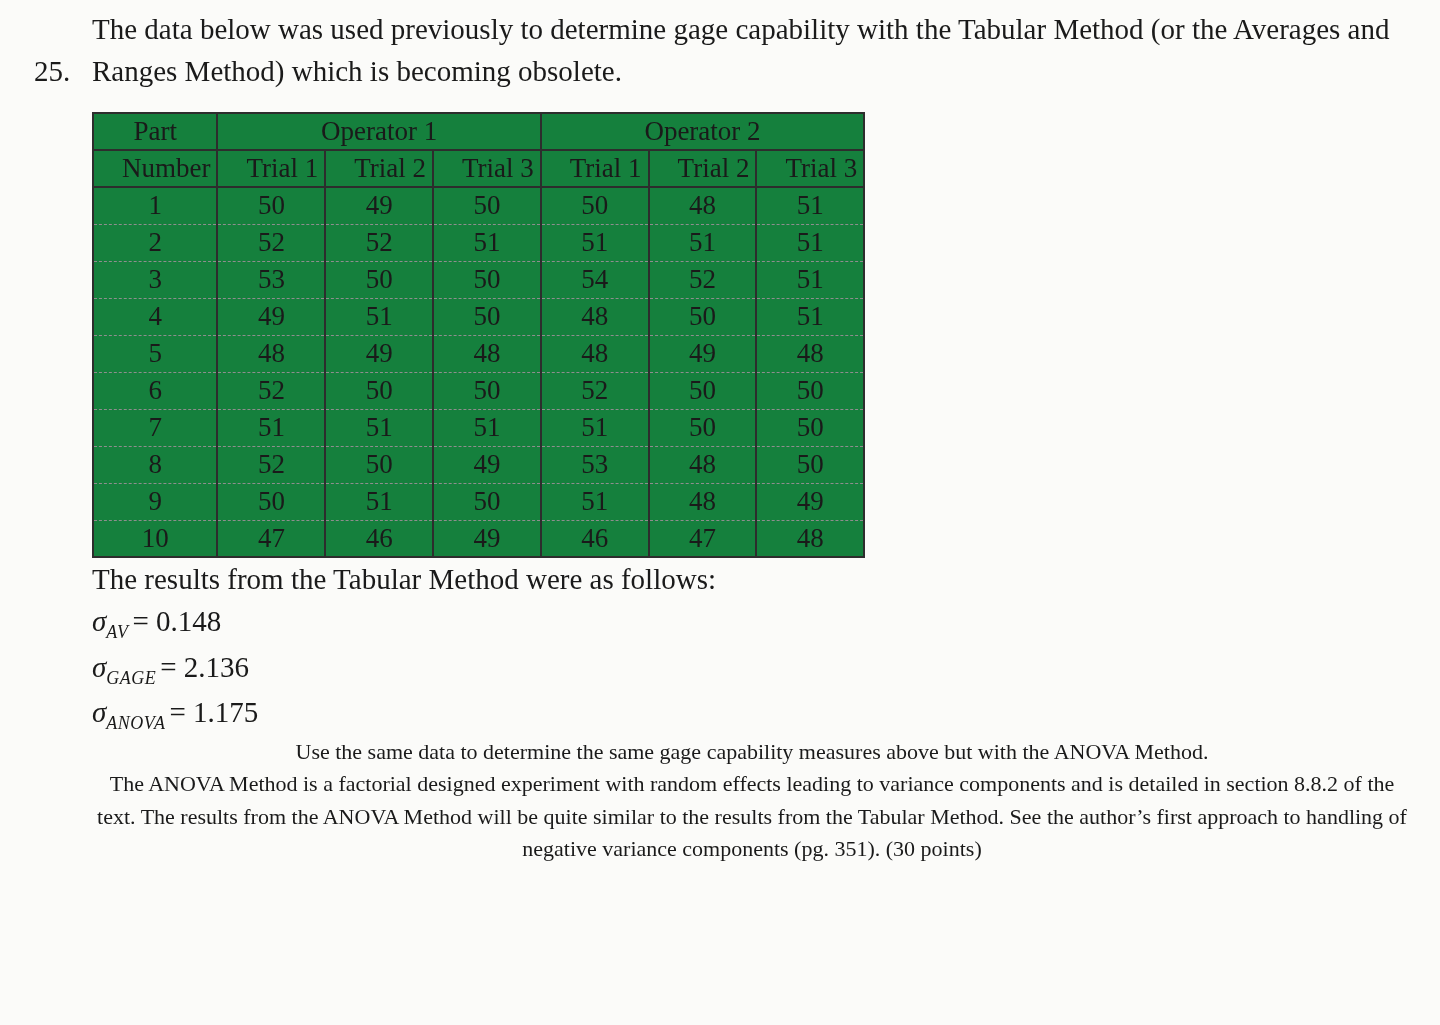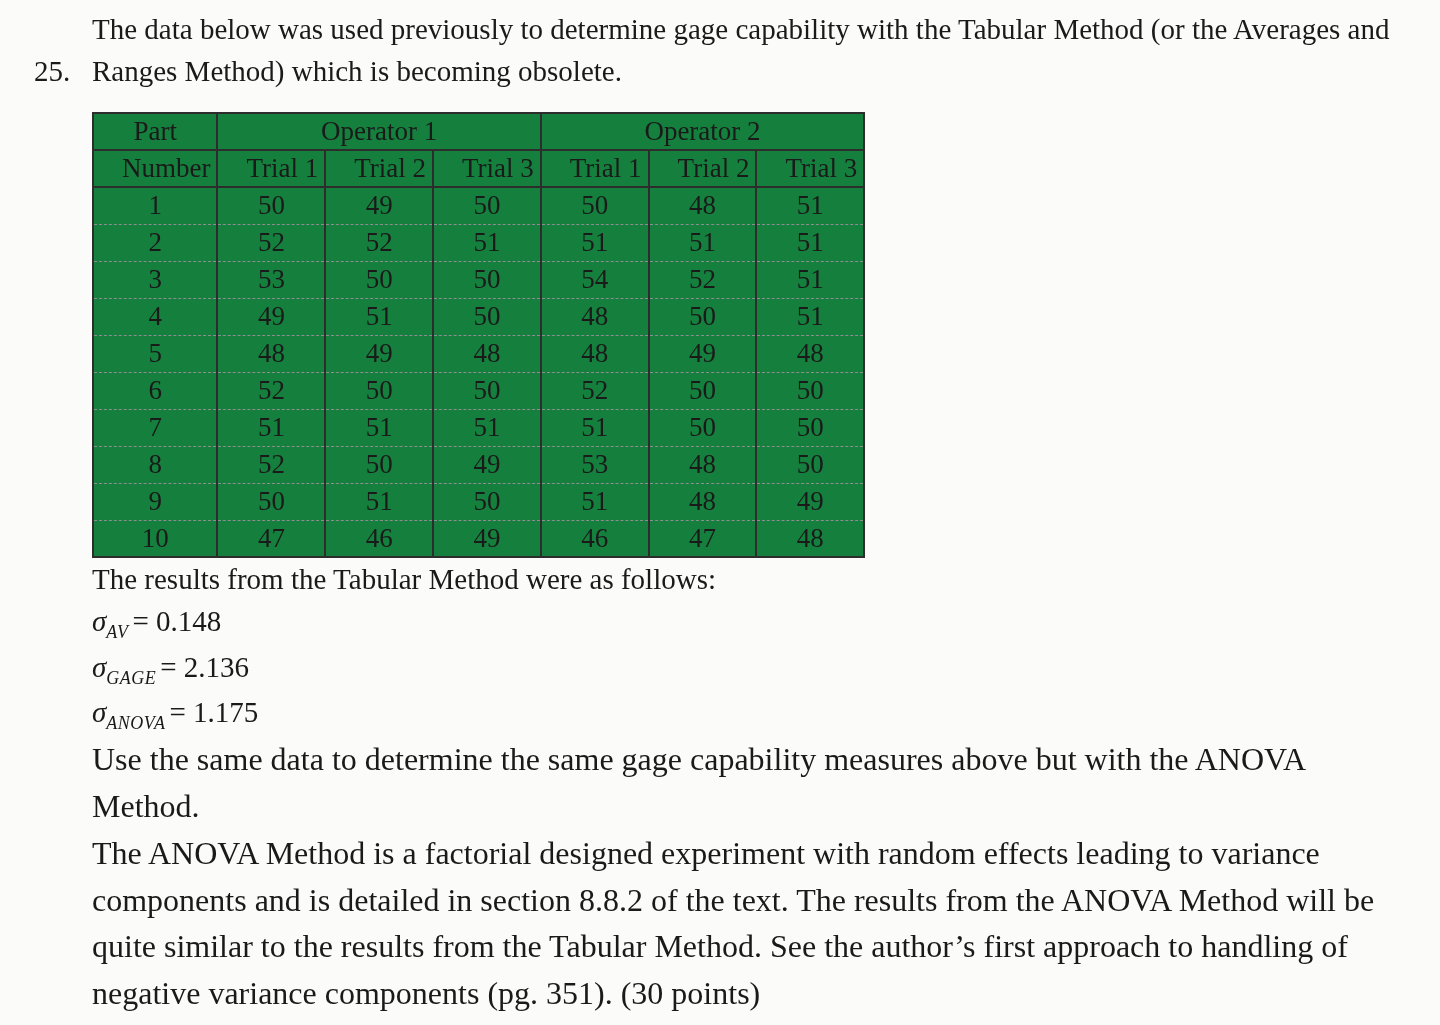--- a/index.html
+++ b/index.html
@@ -69,24 +69,25 @@
     font-style: italic;
   }
   .sigma sub {
     font-style: italic;
     font-size: 0.62em;
     letter-spacing: 0.5px;
   }
   .sigma-value { padding-left: 4px; }
   
   .para {
-    font-size: 32px;
+    font-size: 22px;
     line-height: 1.46;
     max-width: 1330px;
     margin: 0;
+    text-align: center;
   }
 </style>
 </head>
 <body>
 
 <div class="page">
 
   <div class="problem-intro-row">
     <span class="problem-number">25.</span>
     <div class="intro">The data below was used previously to determine gage capability with the Tabular Method (or the Averages and Ranges Method) which is becoming obsolete.</div>

